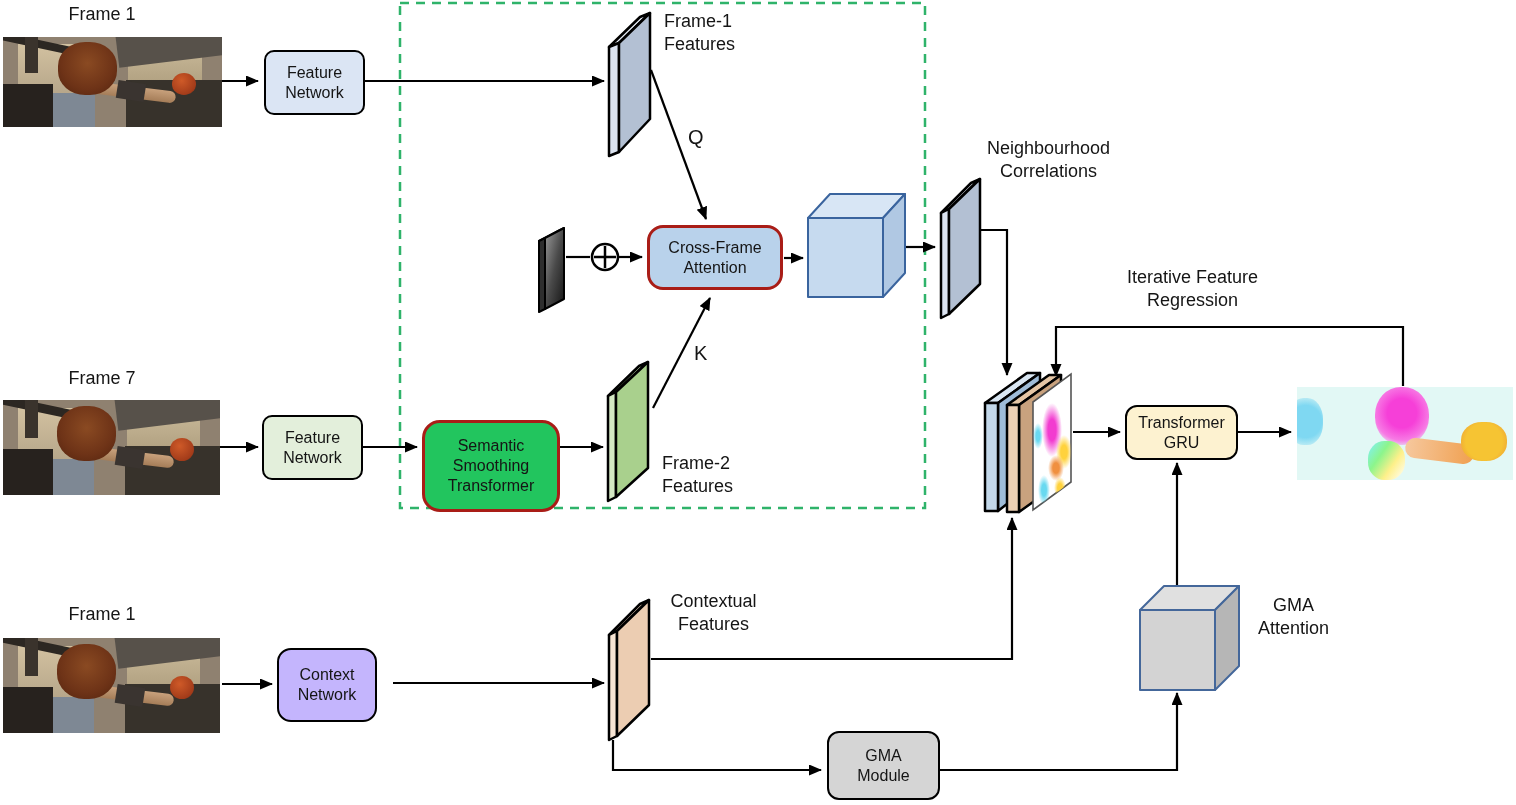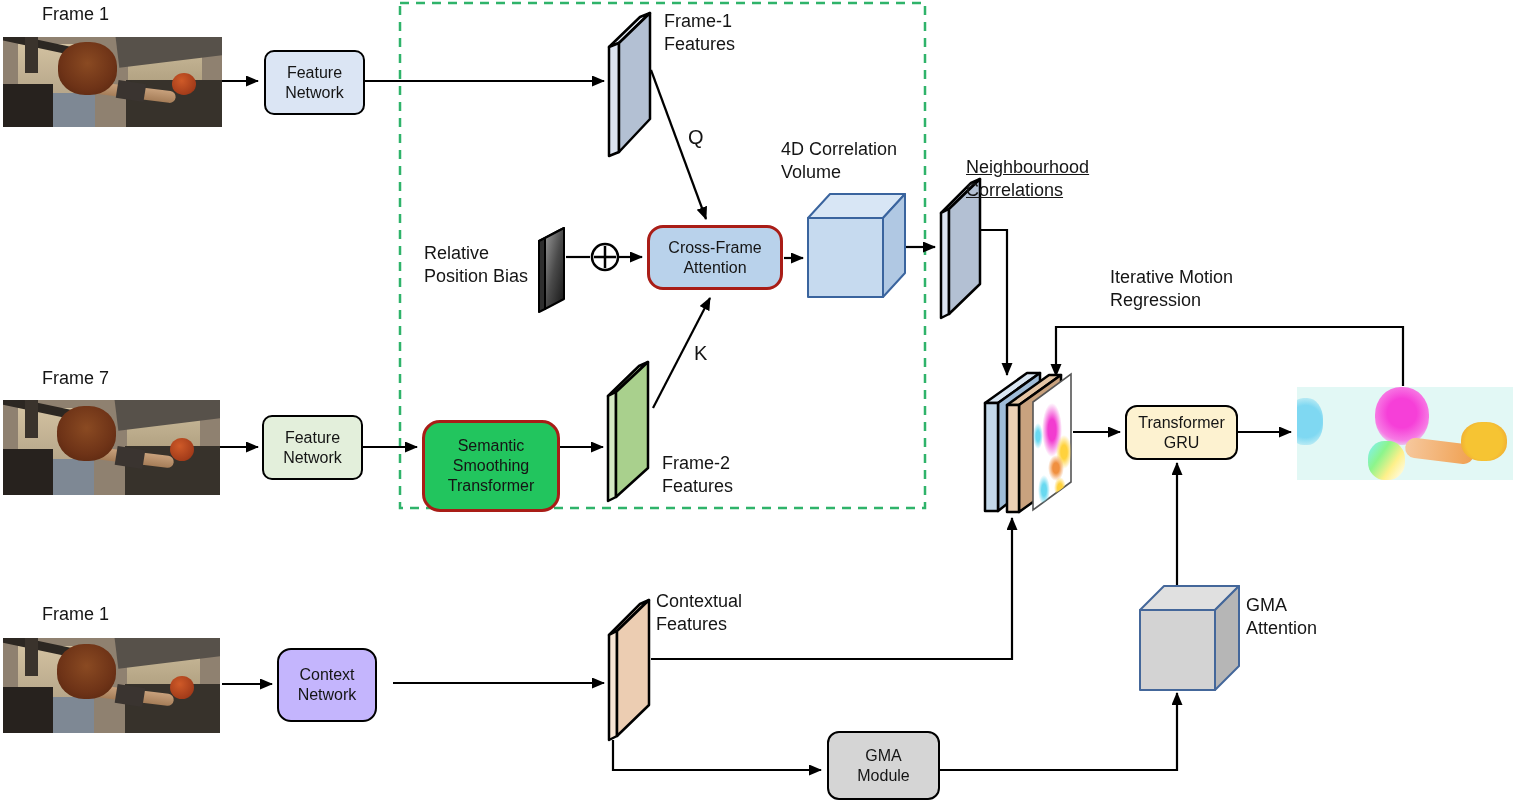--- a/index.html
+++ b/index.html
@@ -1,20 +1,20 @@
 <!DOCTYPE html>
 <html><head>
 <meta charset="utf-8">
 <style>
   html,body{margin:0;padding:0;background:#fff;}
   .canvas{position:relative;width:1516px;height:805px;background:#ffffff;
           font-family:"Liberation Sans",sans-serif;color:#151515;overflow:hidden;}
   svg.layer{position:absolute;left:0;top:0;width:1516px;height:805px;}
   .lbl{position:absolute;white-space:pre-line;font-size:18px;line-height:1.3;}
-  .ctr{}
+  .ctr{text-align:center;}
   .big{font-size:20px;}
   .box{position:absolute;display:flex;align-items:center;justify-content:center;
        text-align:center;white-space:pre-line;border:2.5px solid #000;
        box-sizing:border-box;font-size:16px;line-height:1.25;background:#eee;}
   .r10{border-radius:10px}.r12{border-radius:12px}.r14{border-radius:14px}
   .r16{border-radius:16px}.r18{border-radius:18px}
   .redline{border-width:3.5px;border-color:#a91d17;}
   
   .scene{position:absolute;background:#8f8170;overflow:hidden;}
   .scene span{position:absolute;display:block;}
@@ -257,30 +257,26 @@
 
   <div class="lbl ctr" style="left:42px;top:3px;width:120px;">Frame 1</div>
   <div class="lbl ctr" style="left:42px;top:367px;width:120px;">Frame 7</div>
   <div class="lbl ctr" style="left:42px;top:603px;width:120px;">Frame 1</div>
 
   <div class="lbl" style="left:664px;top:10px;width:115px;">Frame-1
 Features</div>
   <div class="lbl" style="left:662px;top:452px;width:115px;">Frame-2
 Features</div>
 
-  <div class="lbl ctr" style="left:424px;top:242px;width:118px;">Relative
-Position Bias</div>
 
   <div class="lbl big" style="left:688px;top:124px;">Q</div>
   <div class="lbl big" style="left:694px;top:340px;">K</div>
 
-  <div class="lbl ctr" style="left:781px;top:138px;width:145px;">4D Correlation
-Volume</div>
-  <div class="lbl ctr" style="left:966px;top:156px;width:165px;text-decoration:underline;">Neighbourhood
+  <div class="lbl ctr" style="left:966px;top:137px;width:165px;">Neighbourhood
 Correlations</div>
-  <div class="lbl ctr" style="left:1110px;top:266px;width:165px;">Iterative Motion
+  <div class="lbl ctr" style="left:1110px;top:266px;width:165px;">Iterative Feature
 Regression</div>
   <div class="lbl ctr" style="left:656px;top:590px;width:115px;">Contextual
 Features</div>
   <div class="lbl ctr" style="left:1246px;top:594px;width:95px;">GMA
 Attention</div>
 
 </div>
 
 </body></html>

